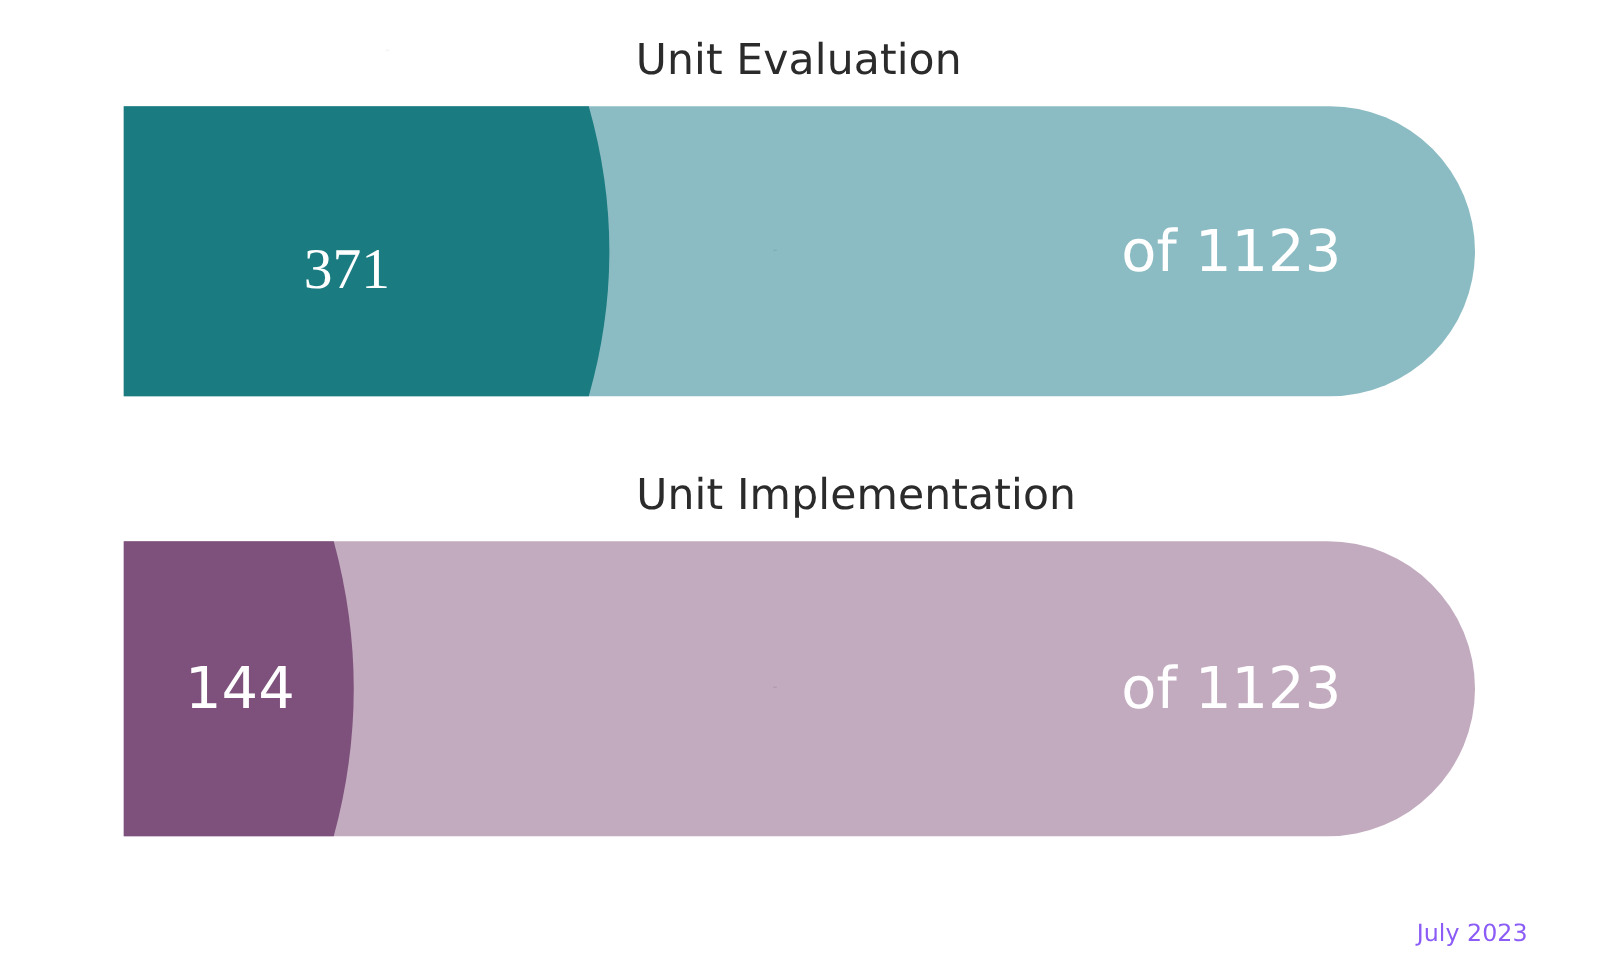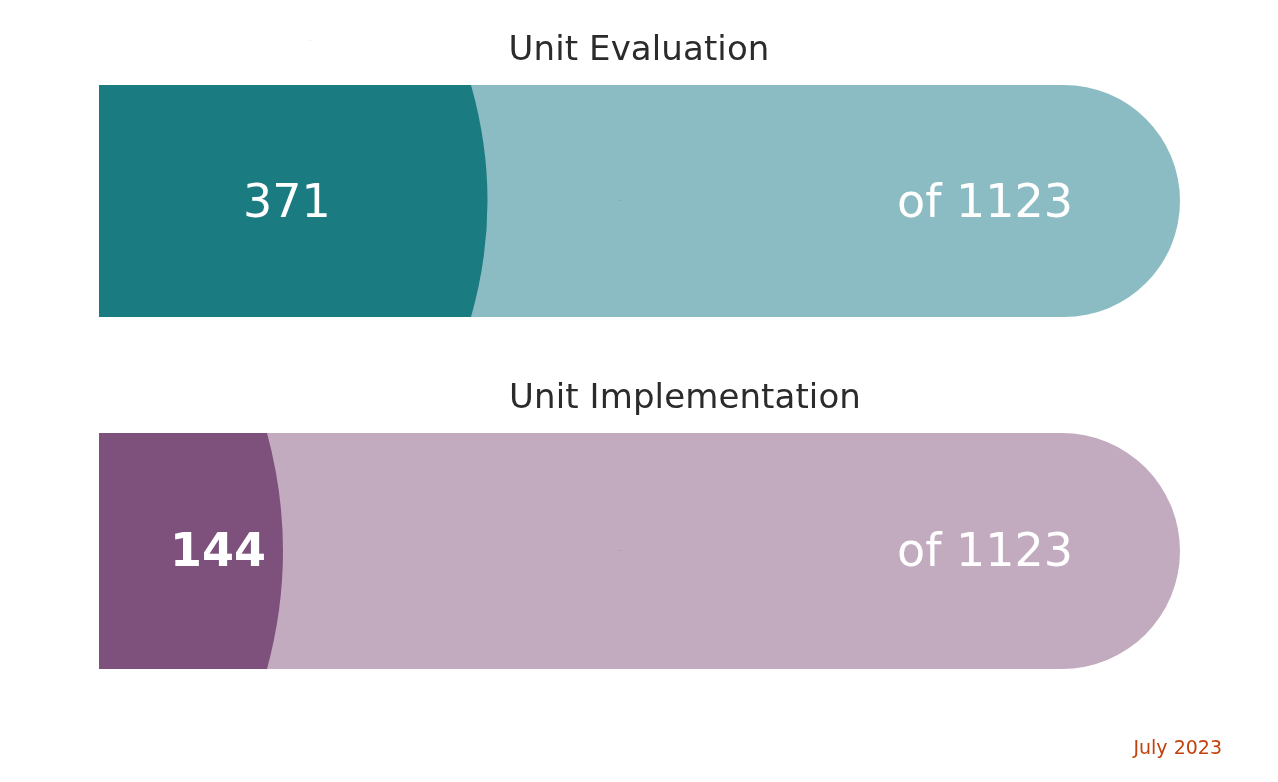--- a/index.html
+++ b/index.html
@@ -60,34 +60,34 @@
     position: absolute;
     color: #ffffff;
     font-size: 46px;
     font-weight: 400;
     line-height: 1;
     white-space: nowrap;
   }
 
   
   #bar-eval-track { left: 99px; top: 85px; width: 1081px; height: 232px; }
-  #label-eval-value { left: 243px; top: 178px; }
+  #label-eval-value { left: 243px; top: 192px; font-family: Liberation Serif, serif; }
   #label-eval-total { left: 897px; top: 178px; }
 
   
   #bar-impl-track { left: 99px; top: 433px; width: 1081px; height: 236px; }
-  #label-impl-value { left: 170px; top: 527px; font-weight: bold; }
+  #label-impl-value { left: 148px; top: 527px; }
   #label-impl-total { left: 897px; top: 527px; }
 
   
   #footer-date {
     position: absolute;
     right: 56px;
     bottom: 24px;
-    color: #c2410c;
+    color: #8b5cf6;
     font-size: 19px;
     white-space: nowrap;
   }
 </style>
 </head>
 <body>
 
 <div class="stage">
 
   <div class="faint" id="faint-top">-</div>

